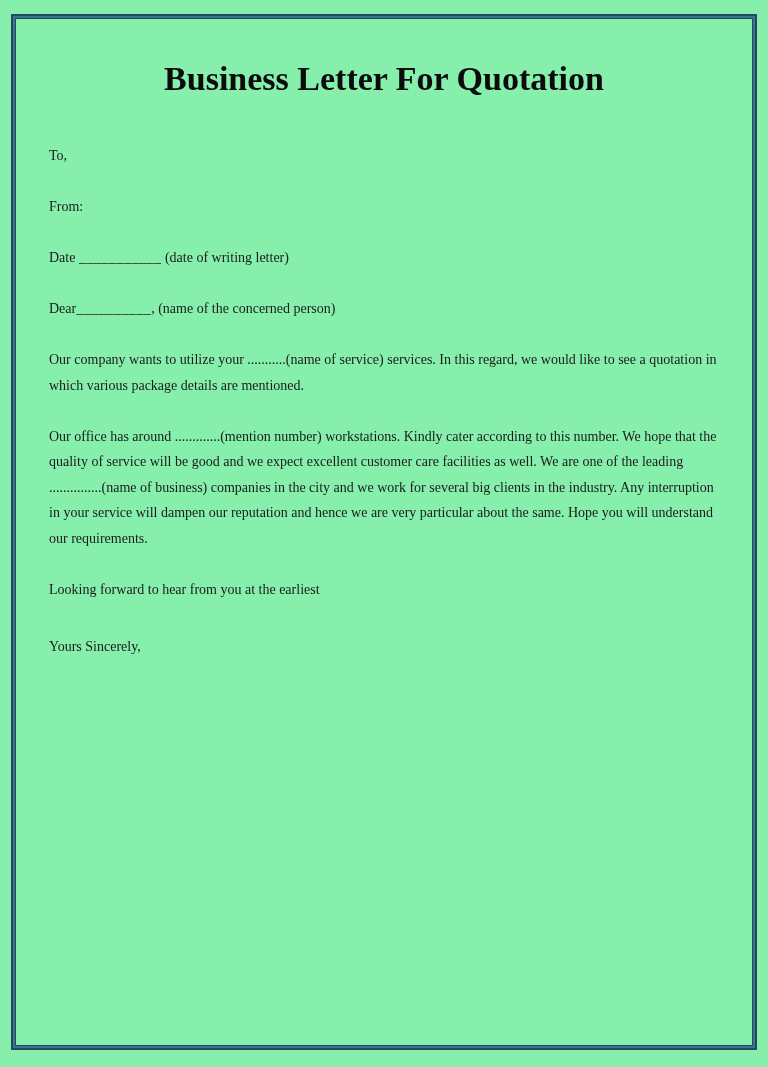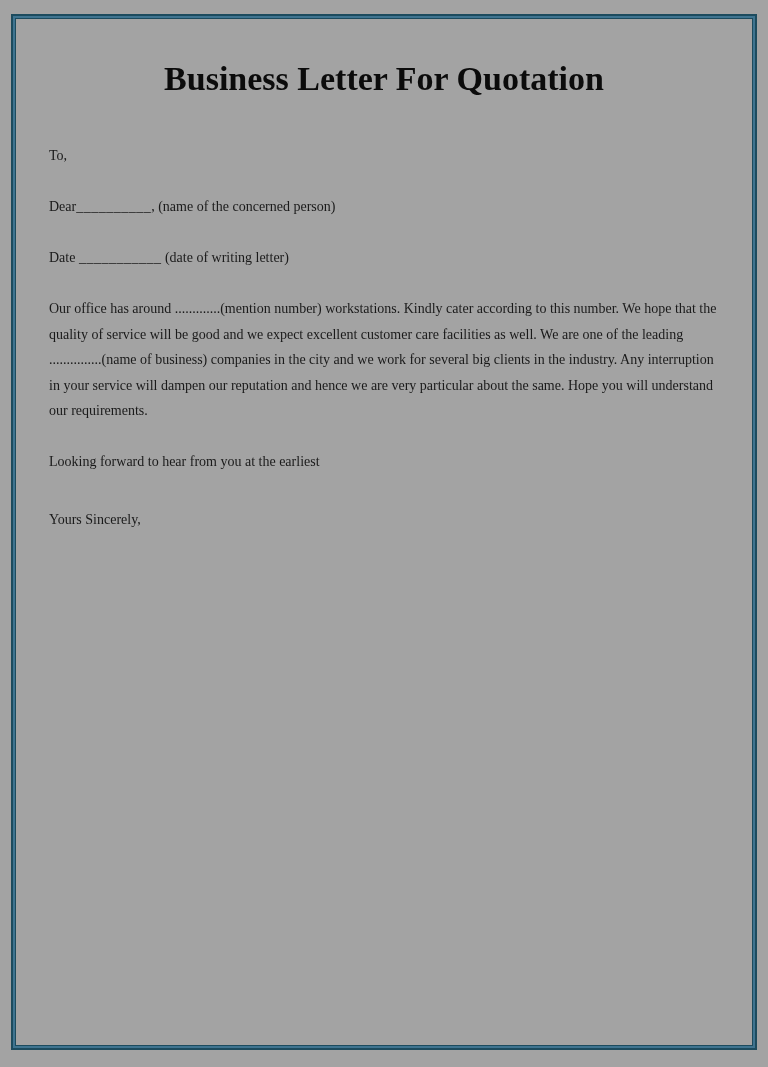--- a/index.html
+++ b/index.html
@@ -4,21 +4,21 @@
 <style>
   html, body {
     margin: 0;
     padding: 0;
     background: #ffffff;
   }
   .page {
     position: relative;
     width: 768px;
     height: 1067px;
-    background: #a3a3a3;
+    background: #86efac;
     font-family: "Liberation Serif", "DejaVu Serif", serif;
     color: #1a1a1a;
     overflow: hidden;
   }
   .frame {
     position: absolute;
     left: 11px;
     top: 14px;
     right: 11px;
     bottom: 17px;
@@ -55,29 +55,31 @@
 </head>
 <body>
 
 <div class="page">
   <div class="frame">
 
     <h1 class="doc-title">Business Letter For Quotation</h1>
 
     <p class="line">To,</p>
 
-
-    <p class="line"><span>Dear</span><span class="blank">__________</span><span>, (name of the concerned person)</span></p>
+    <p class="line">From:</p>
 
     <p class="line">
       <span>Date</span>
       <span class="blank">___________</span>
       <span>(date of writing letter)</span>
     </p>
 
+    <p class="line"><span>Dear</span><span class="blank">__________</span><span>, (name of the concerned person)</span></p>
+
+    <p class="para">Our company wants to utilize your ...........(name of service) services. In this regard, we would like to see a quotation in which various package details are mentioned.</p>
 
     <p class="para">Our office has around .............(mention number) workstations. Kindly cater according to this number. We hope that the quality of service will be good and we expect excellent customer care facilities as well. We are one of the leading ...............(name of business) companies in the city and we work for several big clients in the industry. Any interruption in your service will dampen our reputation and hence we are very particular about the same. Hope you will understand our requirements.</p>
 
 
 
     <p class="line">Looking forward to hear from you at the earliest</p>
 
     <p class="line sig">
       <span>Yours Sincerely,</span>
     </p>

